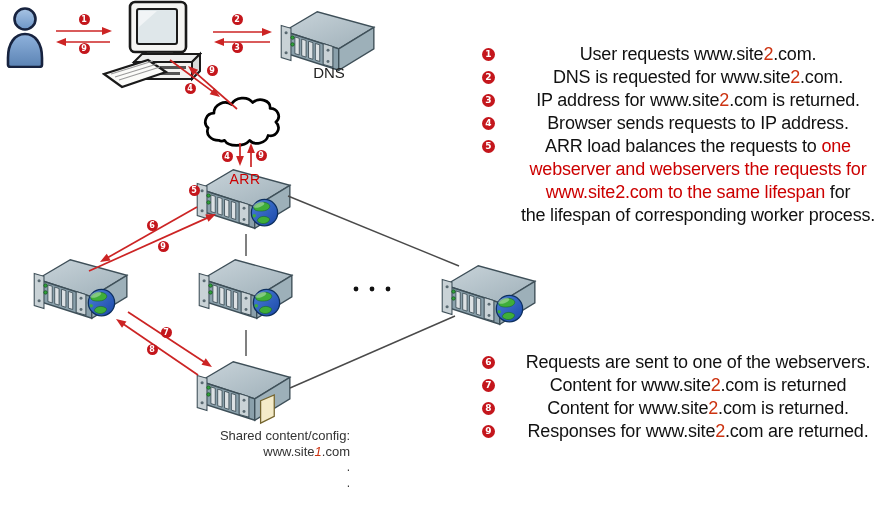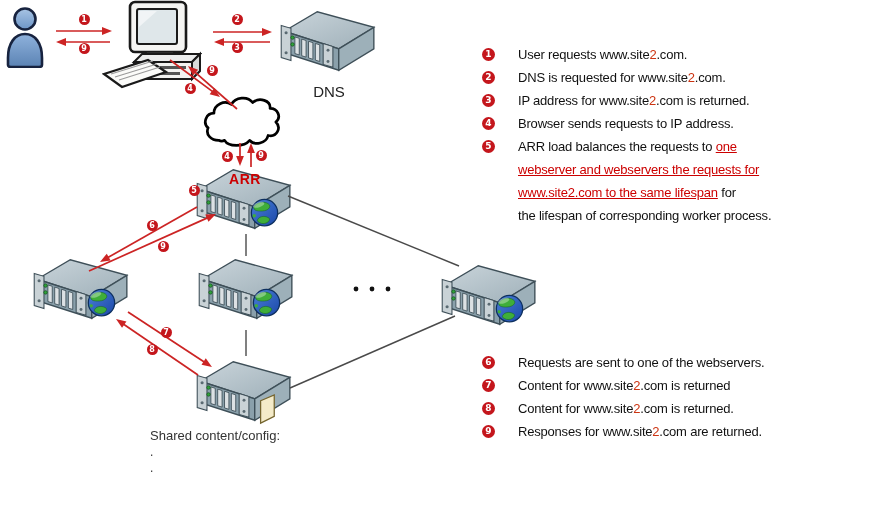--- a/index.html
+++ b/index.html
@@ -4,38 +4,38 @@
 <style>
   html,body{margin:0;padding:0;background:#fff;}
   #canvas{position:relative;width:881px;height:531px;background:#ffffff;overflow:hidden;
           font-family:"Liberation Sans",sans-serif;}
   .node{position:absolute;}
   .node svg{display:block;}
   .flow-badge{position:absolute;width:11px;height:11px;border-radius:50%;
       background:var(--badge-red);color:#fff;font-size:8px;font-weight:bold;
       line-height:11px;text-align:center;font-family:"DejaVu Sans",sans-serif;}
   #link-layer{position:absolute;left:0;top:0;}
-  .overlay-label{position:absolute;font-weight:bold;font-size:14px;color:var(--accent-red);
+  .overlay-label{position:absolute;font-weight:normal;font-size:14px;color:var(--accent-red);
       text-align:center;letter-spacing:0.5px;}
   .node-caption{position:absolute;font-size:15px;color:#222;text-align:center;}
-  #shared-caption{position:absolute;left:150px;top:428px;width:184px;text-align:left;
+  #shared-caption{position:absolute;left:166px;top:428px;width:184px;text-align:right;
       font-size:13px;line-height:15.5px;color:#333;}
   #shared-caption .dotline{line-height:16px;font-size:12px;}
   #shared-caption .em{color:var(--site-red);font-style:italic;}
   .steps{position:absolute;width:398px;}
   #steps-top{left:482px;top:43px;}
   #steps-bottom{left:482px;top:351px;}
   .step-row{display:flex;align-items:flex-start;}
   .step-badge{flex:0 0 13px;width:13px;height:13px;border-radius:50%;background:var(--badge-red);
       color:#fff;font-size:9px;font-weight:bold;line-height:13px;text-align:center;
       font-family:"DejaVu Sans",sans-serif;margin-top:5px;}
-  .step-text{margin-left:23px;font-size:13px;line-height:23px;color:#111;
-      letter-spacing:-0.2px;width:360px;}
+  .step-text{margin-left:23px;font-size:18px;line-height:23px;color:#111;
+      letter-spacing:-0.2px;width:360px;text-align:center;}
   .seg-site{color:var(--site-red);}
-  .seg-ul{color:var(--accent-red);text-decoration:underline;}
+  .seg-ul{color:var(--accent-red);}
 </style>
 </head>
 <body>
 
 <div id="canvas">
 
   <svg width="0" height="0" style="position:absolute">
     <defs>
       <linearGradient id="gTop" x1="0" y1="0" x2="1" y2="1">
         <stop offset="0" stop-color="#c9d4da"></stop>
@@ -280,25 +280,26 @@
       <div class="flow-badge" style="left: 206.5px; top: 64.5px;">9</div>
       <div class="flow-badge" style="left: 221.5px; top: 150.5px;">4</div>
       <div class="flow-badge" style="left: 255.5px; top: 149.5px;">9</div>
       <div class="flow-badge" style="left: 146.5px; top: 219.5px;">6</div>
       <div class="flow-badge" style="left: 157.5px; top: 240.5px;">9</div>
       <div class="flow-badge" style="left: 160.5px; top: 326.5px;">7</div>
       <div class="flow-badge" style="left: 146.5px; top: 343.5px;">8</div>
       <div class="flow-badge" style="left: 188.5px; top: 184.5px;">5</div>
     </div>
   <div id="label-layer">
-      <div class="node-caption" style="left: 280px; top: 83px; width: 98px;">DNS</div>
+      <div class="node-caption" style="left: 280px; top: 64px; width: 98px;">DNS</div>
       <div class="overlay-label" style="left: 222px; top: 171px; width: 46px;">ARR</div>
     </div>
   <div id="shared-caption">
       <div class="capline"><span>Shared content/config:</span></div>
+      <div class="capline"><span>www.site</span><span class="em">1</span><span>.com</span></div>
       <div class="dotline"><span>.</span></div>
       <div class="dotline"><span>.</span></div>
     </div>
   <div class="steps" id="steps-top">
       <div class="step-row">
         <span class="step-badge">1</span>
         <span class="step-text"><span>User requests www.site</span><span class="seg-site">2</span><span>.com.</span></span>
       </div>
       <div class="step-row">
         <span class="step-badge">2</span>

